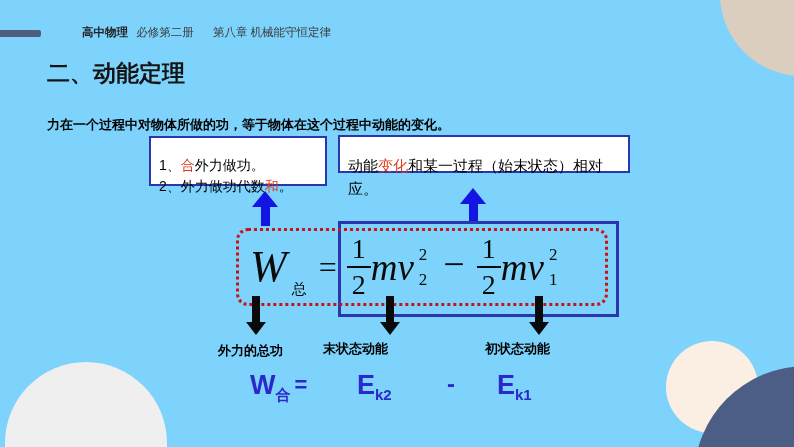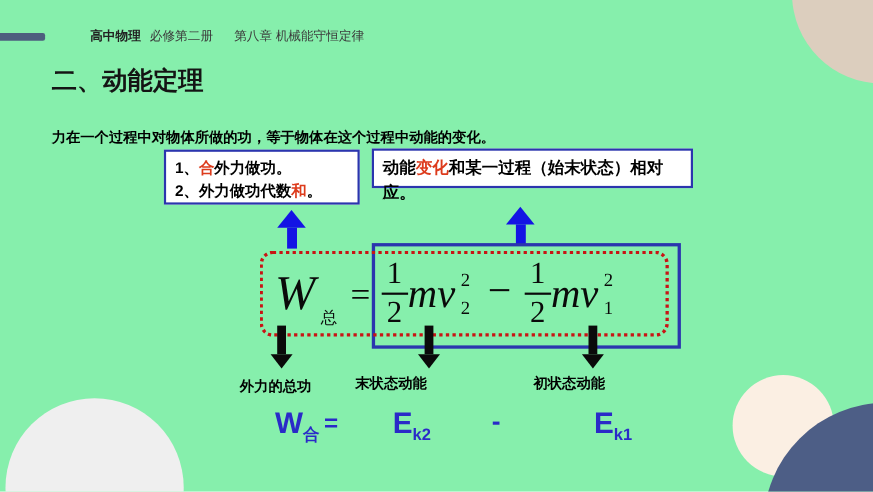--- a/index.html
+++ b/index.html
@@ -2,36 +2,36 @@
 <html style="--accent-red: #DD3B1C; --box-blue: #2B35AE; --arrow-blue: #1414E4; --formula-blue: #2A2AC8; --dotted-red: #C81414; --slate: #4D5E7E; --circle-slate: #4D5E86; --circle-beige: #DCCEBE; --circle-cream: #FBEFE3; --circle-gray: #EFEFEF;"><head>
 <meta charset="utf-8">
 <style>
   :root{
     --accent-red:#DD3B1C; --box-blue:#2B35AE; --arrow-blue:#1414E4;
     --formula-blue:#2A2AC8; --dotted-red:#C81414; --slate:#4D5E7E;
     --circle-slate:#4D5E86; --circle-beige:#DCCEBE; --circle-cream:#FBEFE3;
     --circle-gray:#EFEFEF; --ink:#111;
   }
   html,body{margin:0;padding:0;background:#fff;}
-  #slide{position:relative;width:794px;height:447px;background:#86efac;overflow:hidden;
+  #slide{position:relative;width:794px;height:447px;background:#7dd3fc;overflow:hidden;
          font-family:"Liberation Sans","DejaVu Sans",sans-serif;color:var(--ink);}
   .circle{position:absolute;border-radius:50%;}
   #circle-beige{left:720px;top:-88px;width:164px;height:164px;background:var(--circle-beige);}
   #circle-gray{left:5px;top:362px;width:162px;height:162px;background:var(--circle-gray);}
   #circle-cream{left:666px;top:341px;width:92px;height:92px;background:var(--circle-cream);}
   #circle-slate{left:694px;top:366px;width:224px;height:224px;background:var(--circle-slate);}
   #accent-bar{position:absolute;left:0;top:30px;width:41px;height:7px;background:var(--slate);border-radius:0 2px 2px 0;}
   #header-text{position:absolute;left:82px;top:25px;font-size:11.5px;color:#3b3b3b;white-space:nowrap;}
   #header-text .b{font-weight:bold;color:#222;}
   #header-text .chap{margin-left:16px;}
   #header-text .book{margin-left:5px;}
   #slide-title{position:absolute;left:47px;top:58px;font-size:23px;font-weight:bold;color:#141414;text-align:center;}
   #statement{position:absolute;left:47px;top:116px;font-size:13px;font-weight:bold;color:#000;}
   .note-box{position:absolute;background:#fff;border:2px solid var(--box-blue);
-            font-weight:bold;color:#000;padding:4px 8px;box-sizing:border-box;}
+            font-weight:normal;color:#000;padding:17px 8px;box-sizing:border-box;}
   #note-left{left:149px;top:136px;width:178px;height:50px;font-size:14px;line-height:21px;}
   #note-right{left:338px;top:135px;width:292px;height:36px;font-size:15px;line-height:23px;}
   .red{color:var(--accent-red);}
   .up-arrow{position:absolute;width:26px;}
   .up-arrow .head{width:0;height:0;border-left:13px solid transparent;border-right:13px solid transparent;
                   border-bottom:16px solid var(--arrow-blue);}
   .up-arrow .stem{width:9px;height:19px;background:var(--arrow-blue);margin:0 auto;}
   #up-arrow-left{left:252px;top:191px;}
   #up-arrow-right{left:460px;top:188px;}
   #formula-frame{position:absolute;left:338px;top:221px;width:281px;height:96px;
@@ -61,21 +61,21 @@
   #label-total-work{left:218px;top:342px;}
   #label-final-ke{left:323px;top:340px;}
   #label-initial-ke{left:485px;top:340px;}
   .eq-part{position:absolute;top:370px;font-weight:bold;color:var(--formula-blue);
            font-size:27px;white-space:nowrap;}
   .eq-part .sub{font-size:15px;position:relative;top:6px;}
   .eq-part .eqs{font-size:22px;margin-left:4px;position:relative;top:-2px;}
   #eq-lhs{left:250px;}
   #eq-ek2{left:357px;}
   #eq-minus{left:447px;font-size:24px;}
-  #eq-ek1{left:540px;text-align:right;}
+  #eq-ek1{left:497px;text-align:right;}
 </style>
 </head>
 <body>
 
 <div id="slide">
 
   <div class="circle" id="circle-beige"></div>
   <div class="circle" id="circle-gray"></div>
   <div class="circle" id="circle-cream"></div>
   <div class="circle" id="circle-slate"></div>

